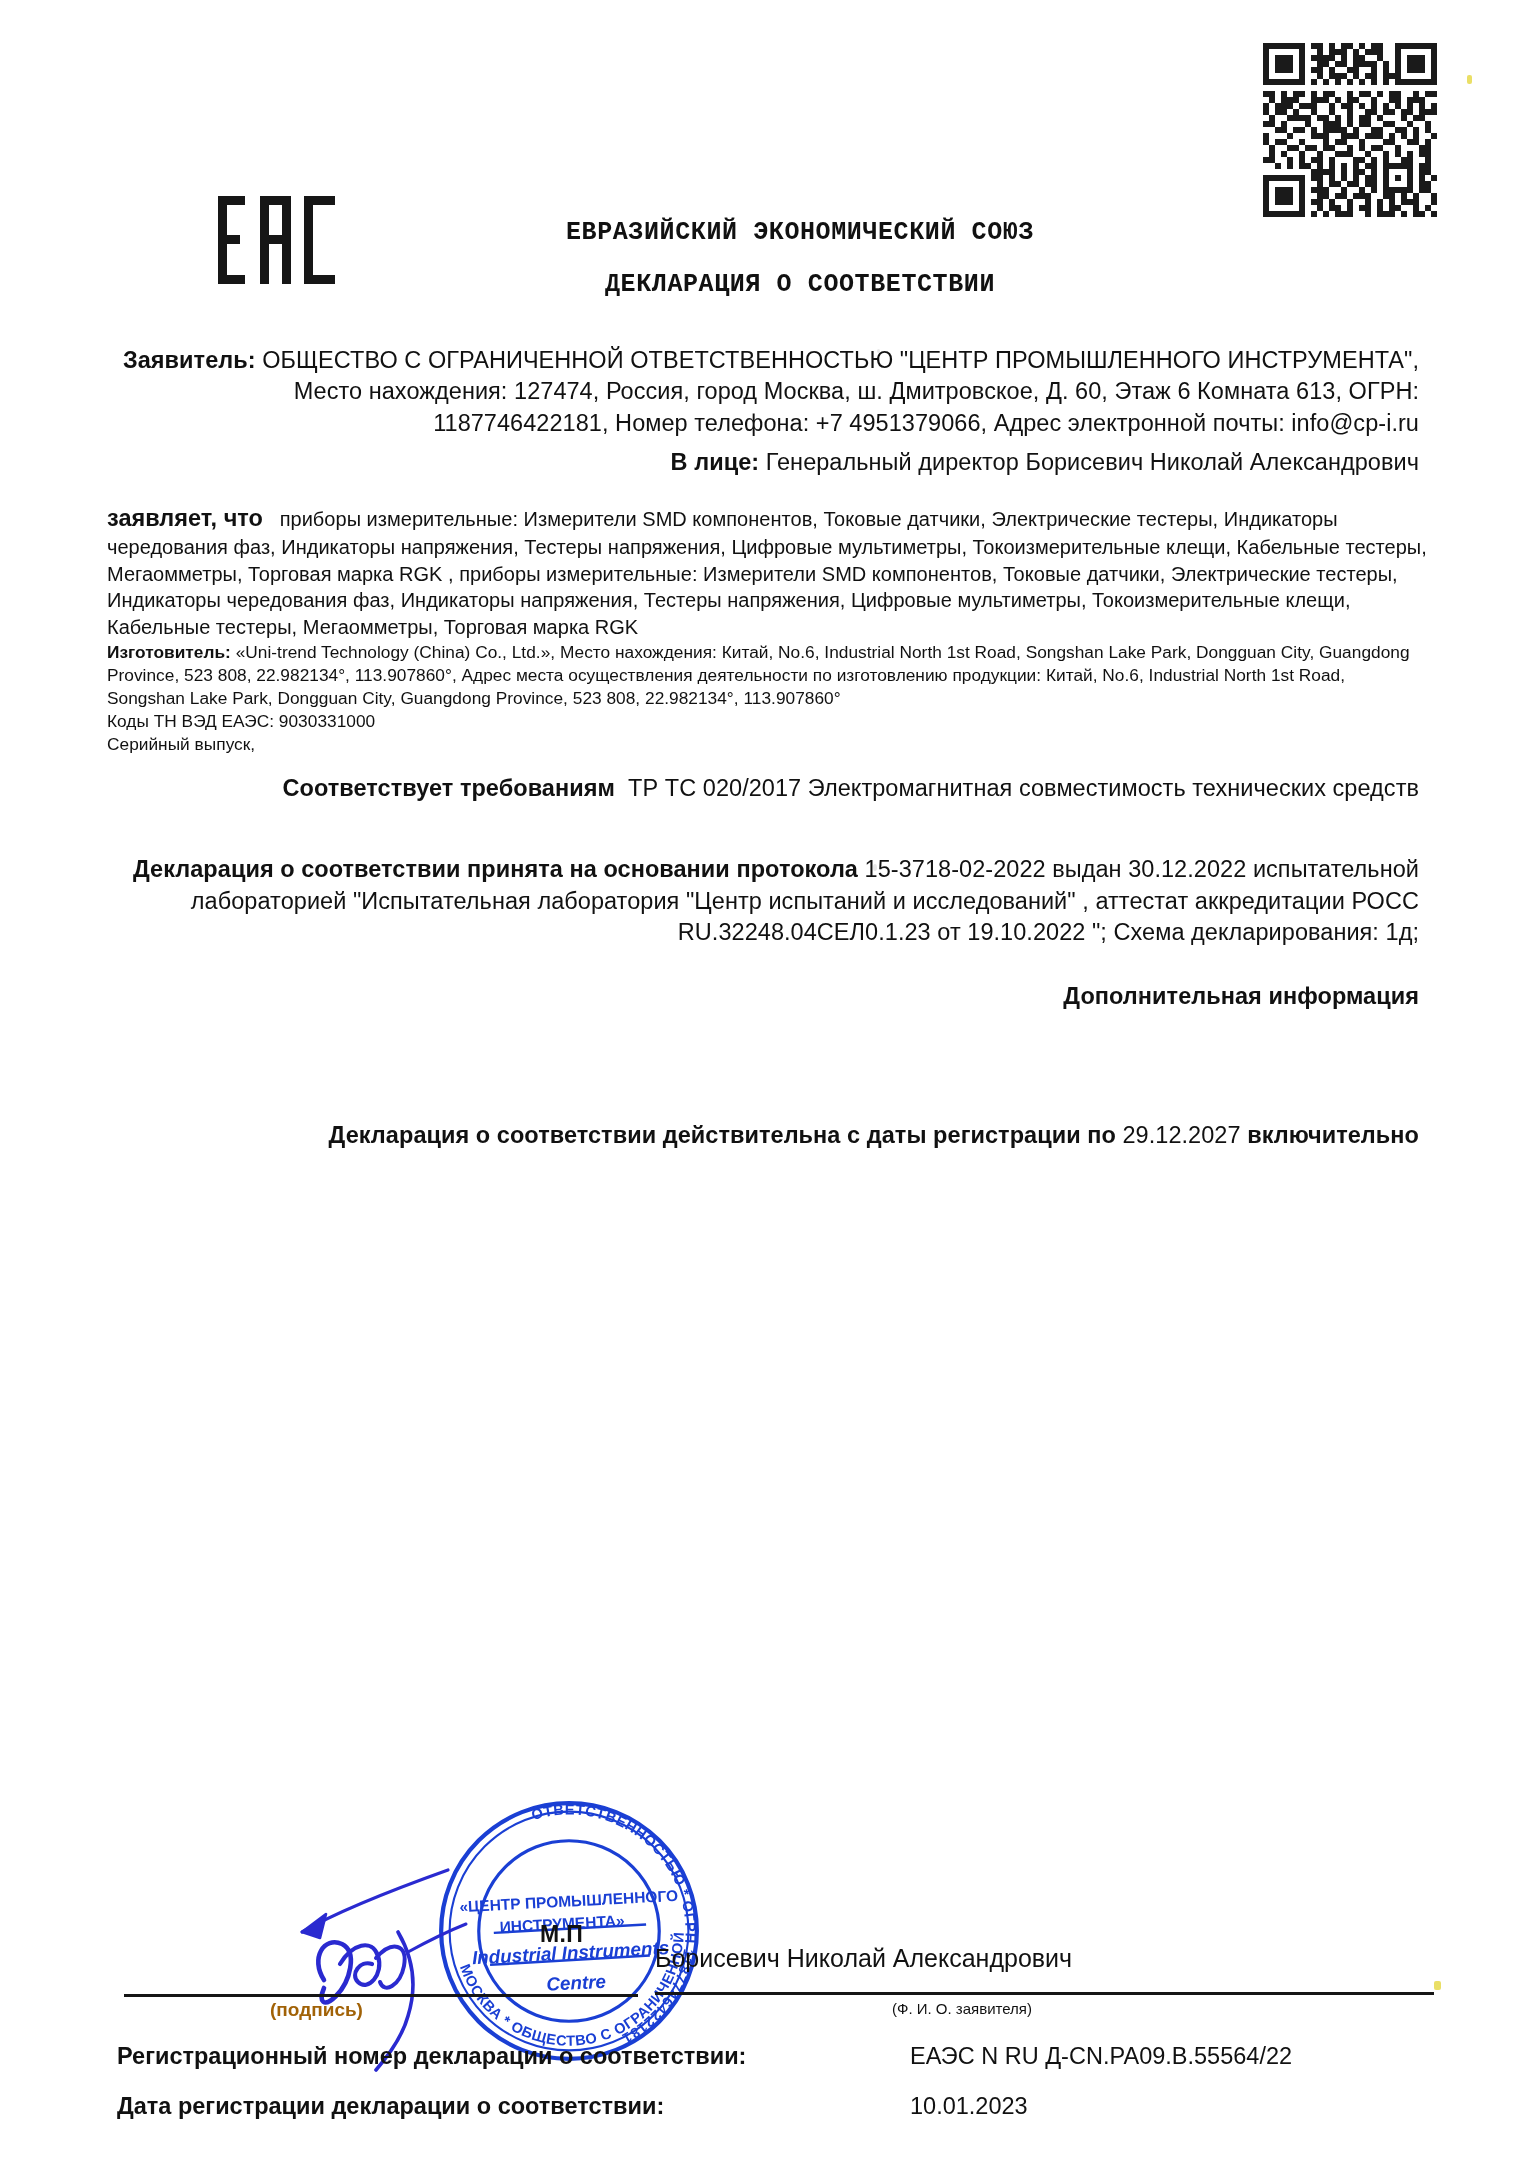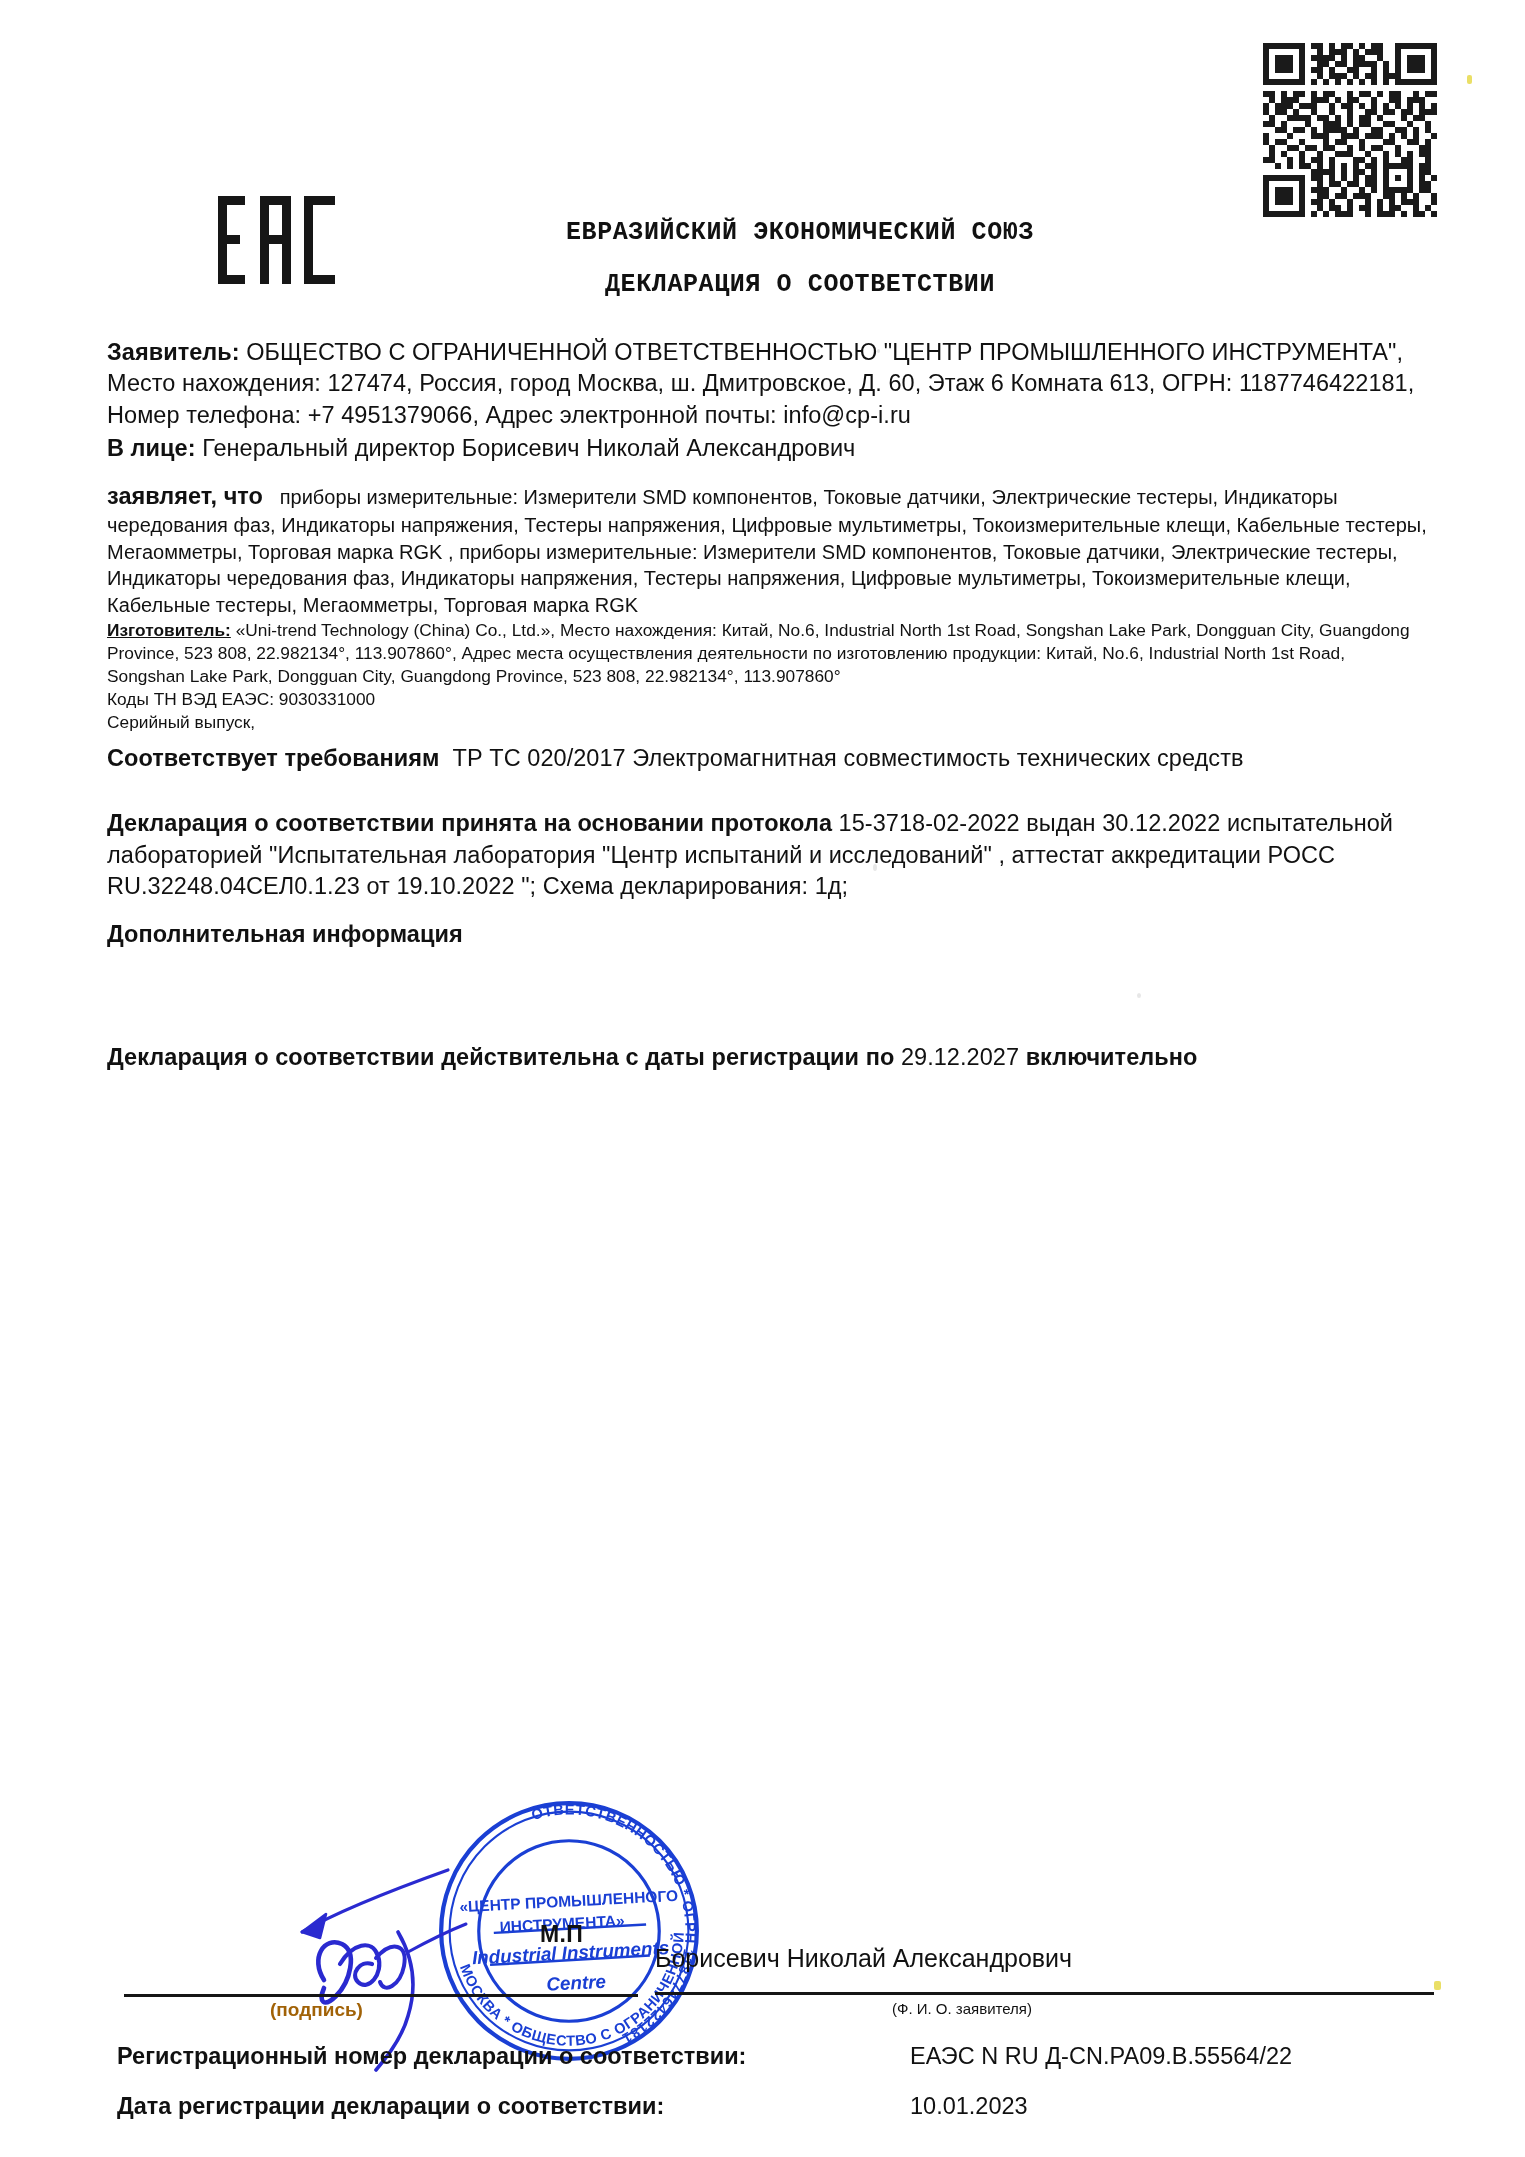--- a/index.html
+++ b/index.html
@@ -69,35 +69,35 @@
 
   
   .body-area {
     position: absolute;
     left: 107px;
     top: 337px;
     width: 1320px;
   }
 
   .para {
-    margin: 0;
+    margin: 8px;
     font-size: 23.5px;
     line-height: 1.34;
-    text-align: left;
+    text-align: right;
     letter-spacing: 0.05px;
   }
   .para b, .lbl { font-weight: bold; }
 
   .para-small {
     margin: 0;
     font-size: 17.3px;
     line-height: 1.33;
     letter-spacing: 0.02px;
   }
-  .para-small b { font-weight: bold; text-decoration: underline; }
+  .para-small b { font-weight: bold; }
 
   .gap-sm { height: 9px; }
   .gap-md { height: 16px; }
   .gap-lg { height: 34px; }
   .gap-xxl { height: 92px; }
 
   .applicant-line { margin-bottom: 2px; }
 
   .declares-label {
     font-weight: bold;

